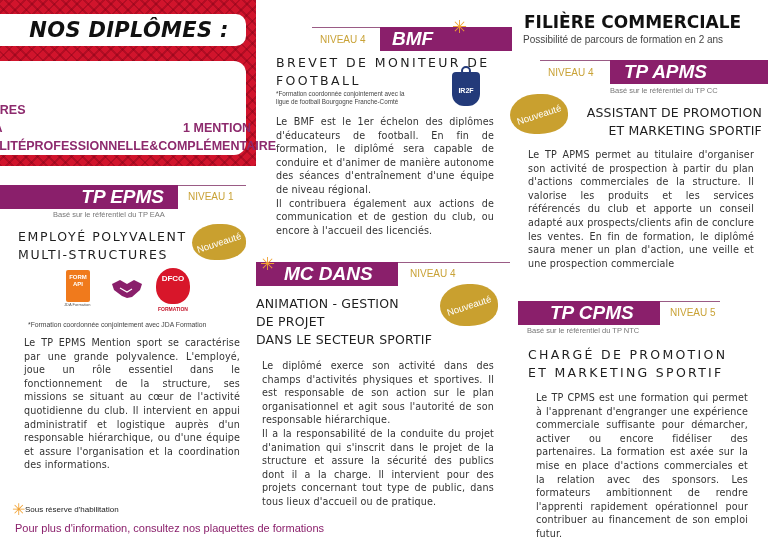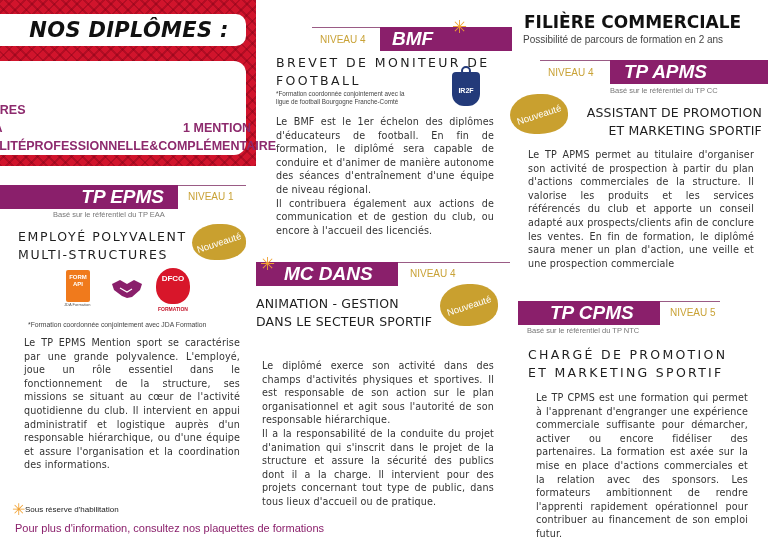--- a/index.html
+++ b/index.html
@@ -163,20 +163,21 @@
 </div>
 
 <div class="abs rule" style="left:398px; top:262px; width:112px;"></div>
 <div class="abs banner" style="left:256px; top:262px; width:142px; height:24px; padding-left:28px; font-size:19px;">
   <span>MC DANS</span>
 </div>
 <div class="abs star" style="left:260px; top:255px;">✳</div>
 <div class="abs niveau" style="left:410px; top:268px;">NIVEAU 4</div>
 <div class="abs" style="left:256px; top:295px;">
   <div class="heading2">ANIMATION - GESTION</div>
+  <div class="heading2">DE PROJET</div>
   <div class="heading2">DANS LE SECTEUR SPORTIF</div>
 </div>
 <div class="abs badge" style="left:440px; top:284px; width:58px; height:42px;">
   <span>Nouveauté</span>
 </div>
 <div class="abs body-text" style="left:262px; top:359px; width:232px;">
   <div>Le diplômé exerce son activité dans des champs d'activités physiques et sportives. Il est responsable de son action sur le plan organisationnel et agit sous l'autorité de son responsable hiérarchique.</div>
   <div>Il a la responsabilité de la conduite du projet d'animation qui s'inscrit dans le projet de la structure et assure la sécurité des publics dont il a la charge. Il intervient pour des projets concernant tout type de public, dans tous lieux d'accueil ou de pratique.</div>
 </div>
 

